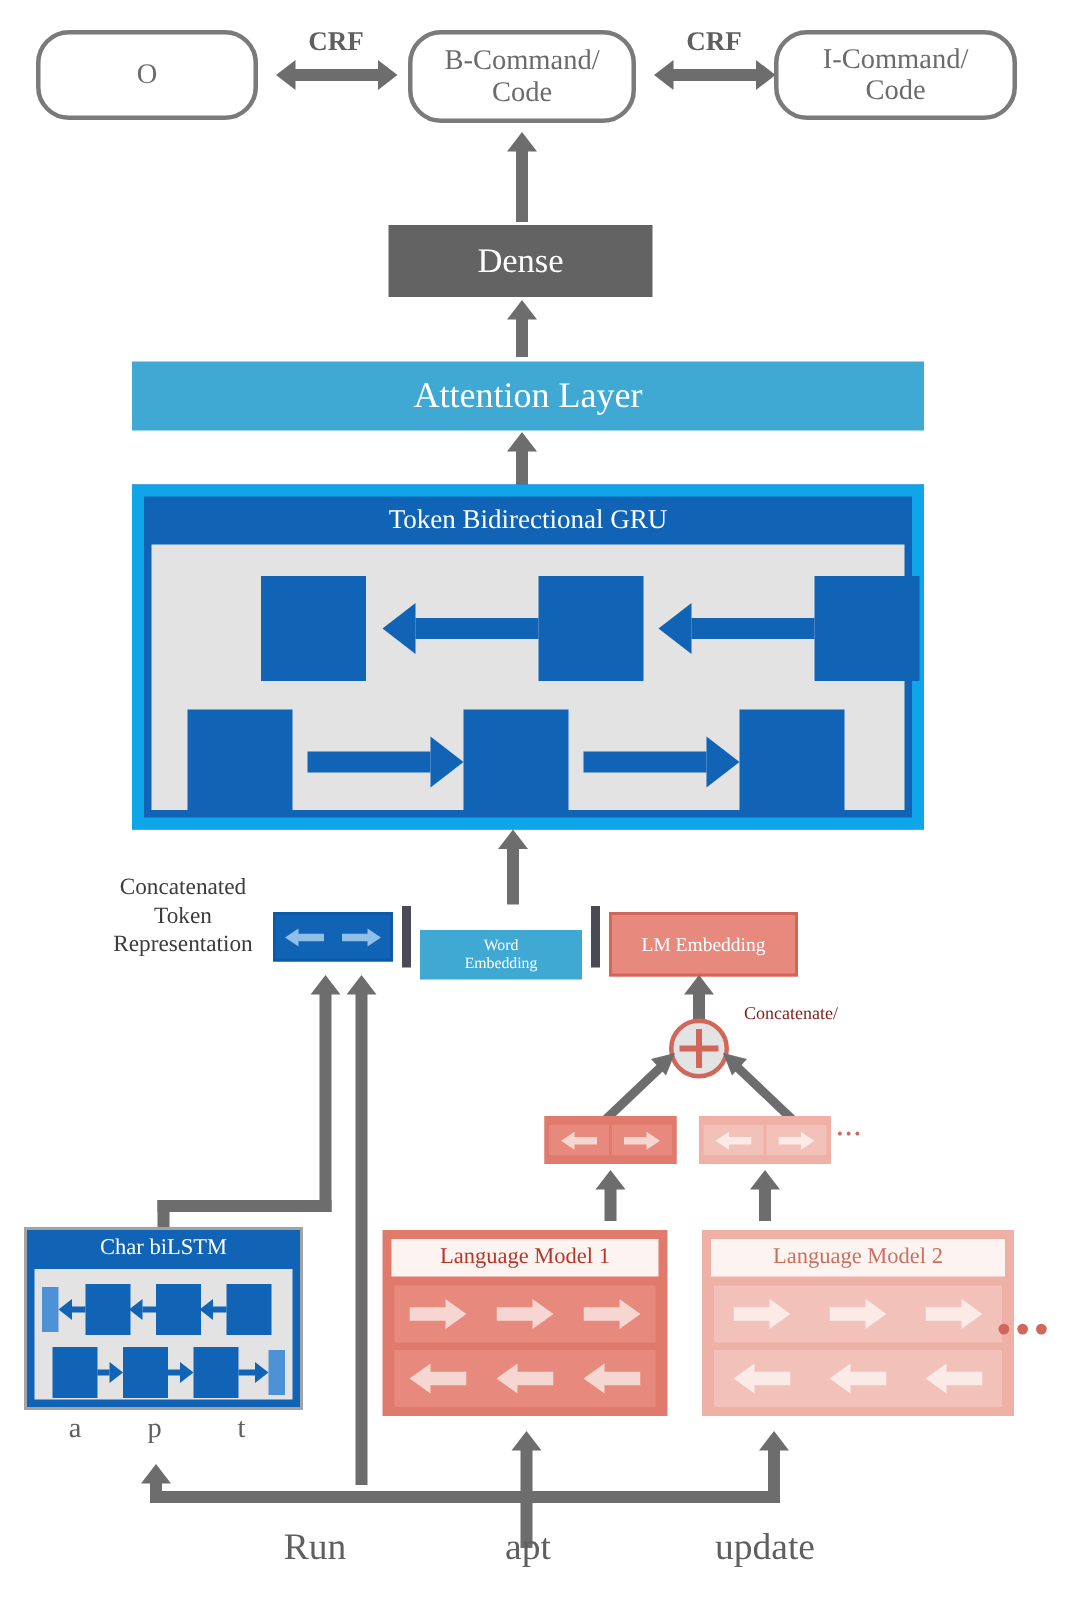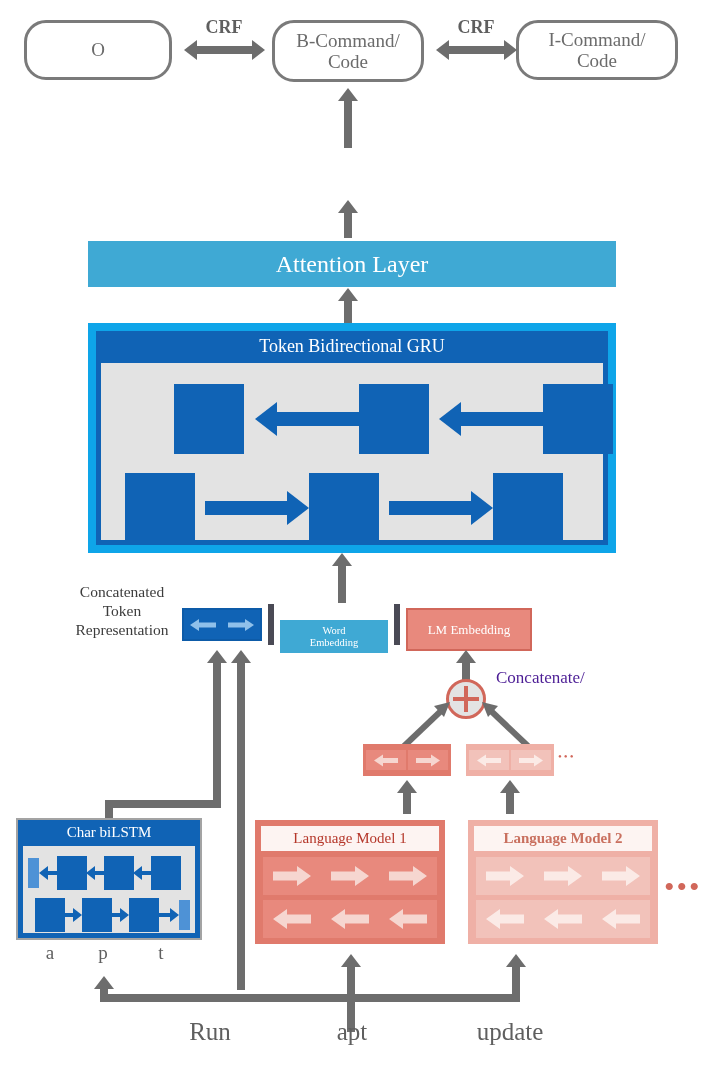--- a/index.html
+++ b/index.html
@@ -144,21 +144,21 @@
     border: 3px solid #d1675a;
     border-radius: 50%;
     background: #e3e3e3;
   }
   .plus-circle::before, .plus-circle::after {
     content: ""; position: absolute; background: #d1675a;
   }
   .plus-circle::before { left: 4px; right: 4px; top: 50%; height: 4px; margin-top: -2px; }
   .plus-circle::after { top: 4px; bottom: 4px; left: 50%; width: 4px; margin-left: -2px; }
   .concat-sum-label {
-    position: absolute; font-size: 17px; color: #4c1d95;
+    position: absolute; font-size: 12px; color: #7f1d1d;
     line-height: 1.22; text-align: left;
   }
 
   
   .lmvec {
     position: absolute;
     display: flex; align-items: center; justify-content: space-around;
   }
   .lmvec.strong { background: #e07a6c; border: 2px solid #e07a6c; }
   .lmvec.faded  { background: #efb0a6; border: 2px solid #efb0a6; }
@@ -255,20 +255,23 @@
     <div class="gline" style="left:448px; top:46px; width:58px; height:8px;"></div>
     <div class="ghead-left" style="left:436px; top:40px;"></div>
     <div class="ghead-right" style="left:504px; top:40px;"></div>
   </div>
 
   <div>
     <div class="gline" style="left:344px; top:100px; width:8px; height:48px;"></div>
     <div class="ghead-up" style="left:338px; top:88px;"></div>
   </div>
 
+  <div class="dense" style="left:259px; top:150px; width:176px; height:48px;">
+    <span>Dense</span>
+  </div>
 
   <div>
     <div class="gline" style="left:344px; top:212px; width:8px; height:26px;"></div>
     <div class="ghead-up" style="left:338px; top:200px;"></div>
   </div>
 
   <div class="attention" style="left:88px; top:241px; width:528px; height:46px;">
     <span>Attention Layer</span>
   </div>
 
@@ -492,21 +495,21 @@
       </svg>
       <svg width="38" height="22" viewBox="0 0 38 22">
         <polygon points="0,11 14,1 14,6.5 38,6.5 38,15.5 14,15.5 14,21" fill="#f6d6d0"></polygon>
       </svg>
       <svg width="38" height="22" viewBox="0 0 38 22">
         <polygon points="0,11 14,1 14,6.5 38,6.5 38,15.5 14,15.5 14,21" fill="#f6d6d0"></polygon>
       </svg>
     </div>
   </div>
 
-  <div class="lmpanel faded" style="left:468px; top:820px; width:190px; height:124px;font-weight:bold;">
+  <div class="lmpanel faded" style="left:468px; top:820px; width:208px; height:124px;">
     <div class="lm-title">
       <span>Language Model 2</span>
     </div>
     <div class="lm-row" style="top:37px; height:38px;">
       <svg width="38" height="22" viewBox="0 0 38 22">
         <polygon points="38,11 24,1 24,6.5 0,6.5 0,15.5 24,15.5 24,21" fill="#fbeae6"></polygon>
       </svg>
       <svg width="38" height="22" viewBox="0 0 38 22">
         <polygon points="38,11 24,1 24,6.5 0,6.5 0,15.5 24,15.5 24,21" fill="#fbeae6"></polygon>
       </svg>

